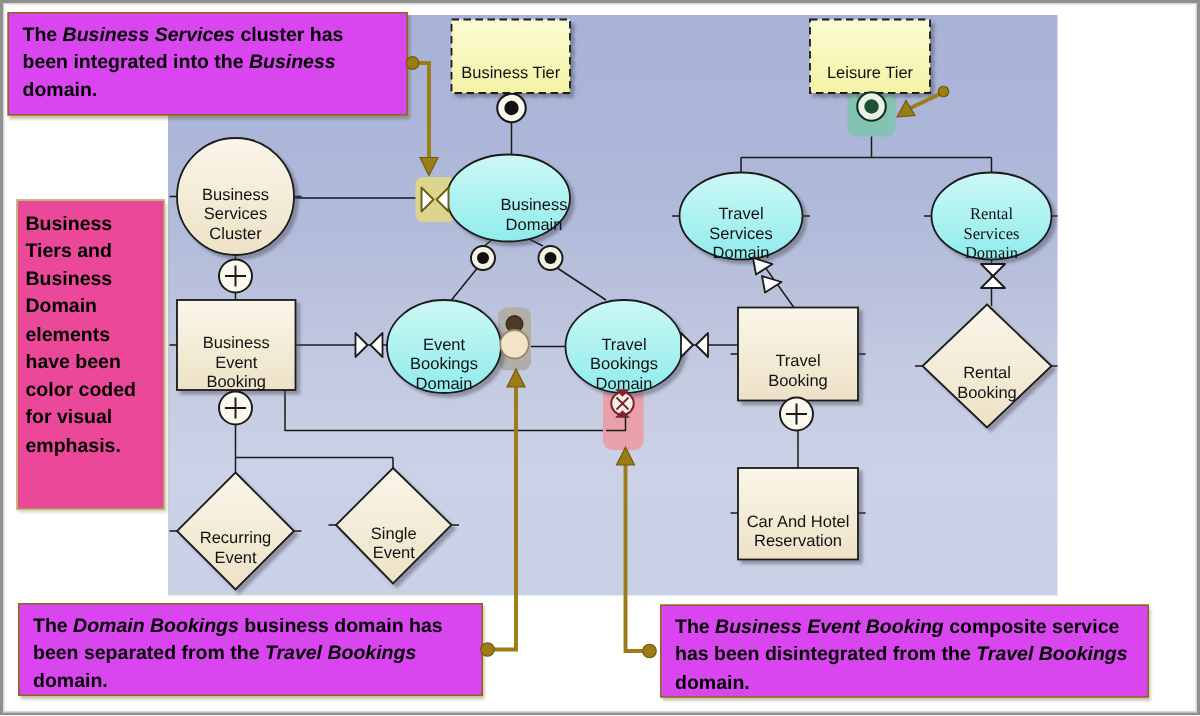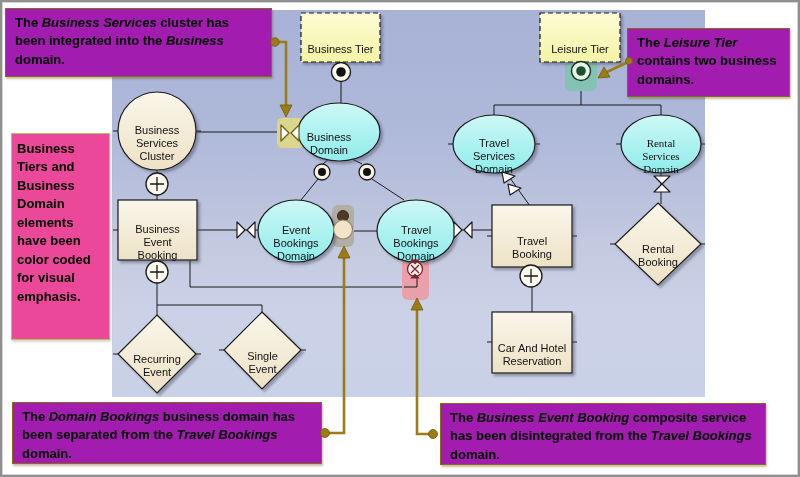--- a/index.html
+++ b/index.html
@@ -9,21 +9,21 @@
          box-shadow:inset 0 0 0 1px #d6d6d6;pointer-events:none;z-index:50;}
   .panel{position:absolute;left:112px;top:10px;width:593px;height:387px;
          background:linear-gradient(to bottom,#A8B2D6 0%,#AEB8D9 30%,#B9C1DC 48%,
                     #C4CBE1 62%,#CBD2E8 78%,#C9D1E6 100%);}
   svg{position:absolute;left:0;top:0;}
   .lbl{position:absolute;display:flex;align-items:center;justify-content:center;
        text-align:center;font-size:11px;line-height:13px;color:#111;z-index:10;}
   .lbl span{display:inline-block;margin-top:24px;}
   .callout{position:absolute;font-weight:bold;font-size:13px;line-height:1.42;
            color:#000;box-sizing:border-box;z-index:20;}
-  .gold{background:#a21caf;border:1px solid #8a6a10;box-shadow:1px 2px 2px rgba(90,70,0,.35);
+  .gold{background:#d946ef;border:1px solid #8a6a10;box-shadow:1px 2px 2px rgba(90,70,0,.35);
         padding:5px 9px;}
   .green{background:#ec4899;border:1px solid #b3c261;box-shadow:1px 2px 2px rgba(90,100,30,.25);
          padding:6px 5px;}
   .it{font-style:italic;}
 </style>
 </head>
 <body>
 
 <div class="page">
 
@@ -165,21 +165,21 @@
 
   <div class="lbl" style="left:301px;top:13px;width:79px;height:49px;">
       <span style="width:70px">Business Tier</span>
     </div>
   <div class="lbl" style="left:540px;top:13px;width:80px;height:49px;">
       <span style="width:70px">Leisure Tier</span>
     </div>
   <div class="lbl" style="left:117px;top:97px;width:80px;height:68px;">
       <span style="width:58px">Business Services Cluster</span>
     </div>
-  <div class="lbl" style="left:289px;top:104px;width:80px;height:56px;text-align:center;">
+  <div class="lbl" style="left:316px;top:104px;width:80px;height:56px;text-align:center;">
       <span style="width:60px">Business Domain</span>
     </div>
   <div class="lbl" style="left:258px;top:201px;width:76px;height:60px;">
       <span style="width:60px">Event Bookings Domain</span>
     </div>
   <div class="lbl" style="left:377px;top:201px;width:78px;height:60px;">
       <span style="width:60px">Travel Bookings Domain</span>
     </div>
   <div class="lbl" style="left:453px;top:116px;width:82px;height:56px;">
       <span style="width:60px">Travel Services Domain</span>
@@ -207,23 +207,20 @@
     </div>
 
   <div class="callout gold" style="left:5px;top:8px;width:267px;height:69px;">
     <span>The </span><span class="it">Business Services</span><span> cluster has been integrated into the </span><span class="it">Business</span><span> domain.</span>
   </div>
 
   <div class="callout green" style="left:11px;top:133px;width:99px;height:207px;">
     <span>Business Tiers and Business Domain elements have been color coded for visual emphasis.</span>
   </div>
 
-  <div class="callout gold" style="left:627px;top:28px;width:163px;height:69px;">
-    <span>The </span><span class="it">Leisure Tier</span><span> contains two business domains.</span>
-  </div>
 
   <div class="callout gold" style="left:12px;top:402px;width:310px;height:62px;">
     <span>The </span><span class="it">Domain Bookings</span><span> business domain has been separated from the </span><span class="it">Travel Bookings</span><span> domain.</span>
   </div>
 
   <div class="callout gold" style="left:440px;top:403px;width:326px;height:62px;">
     <span>The </span><span class="it">Business Event Booking</span><span> composite service has been disintegrated from the </span><span class="it">Travel Bookings</span><span> domain.</span>
   </div>
 
   <svg width="800" height="477" viewBox="0 0 800 477" style="z-index:30;pointer-events:none;">

